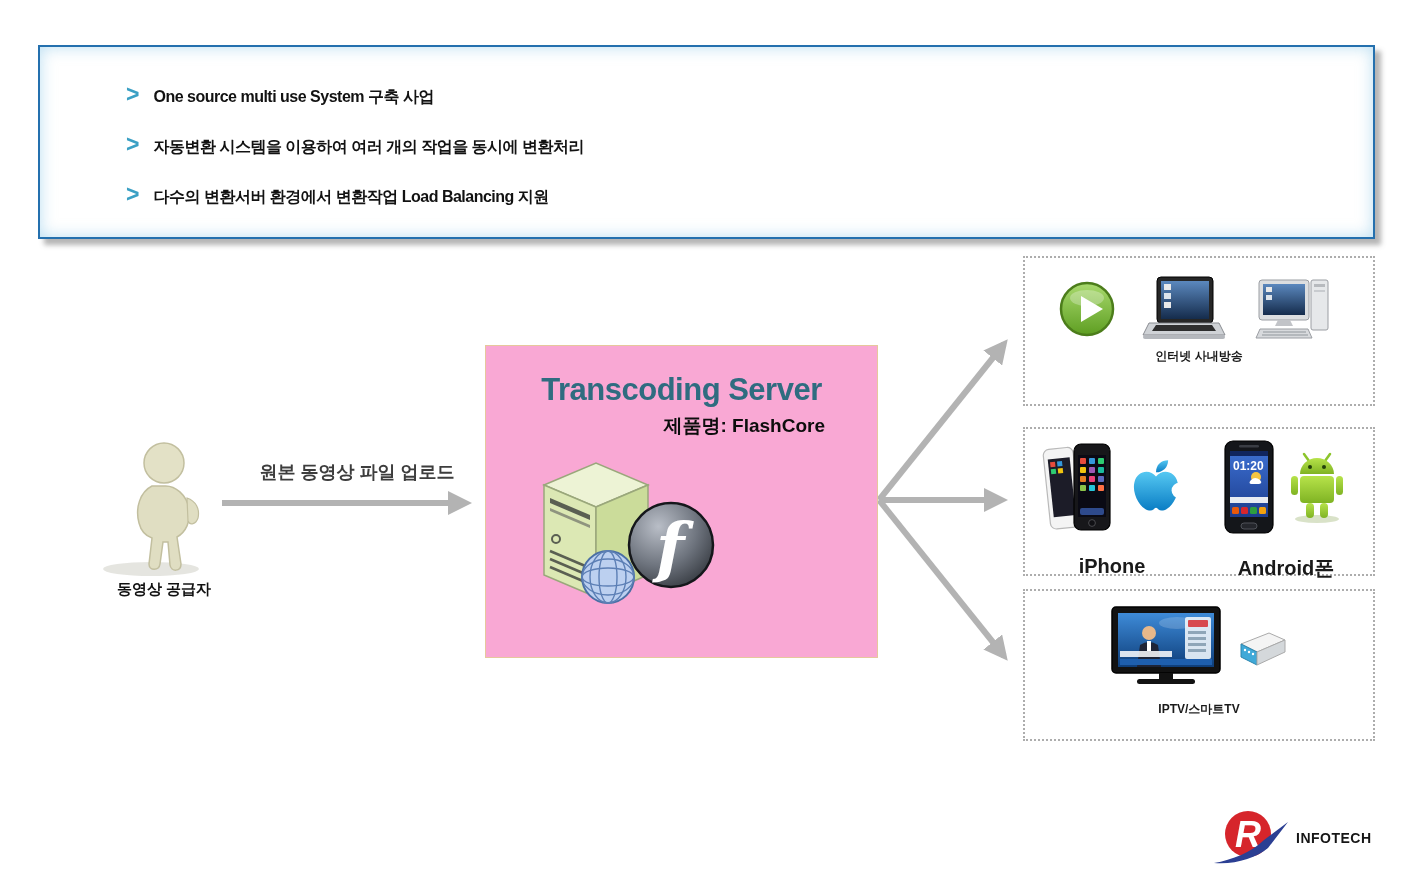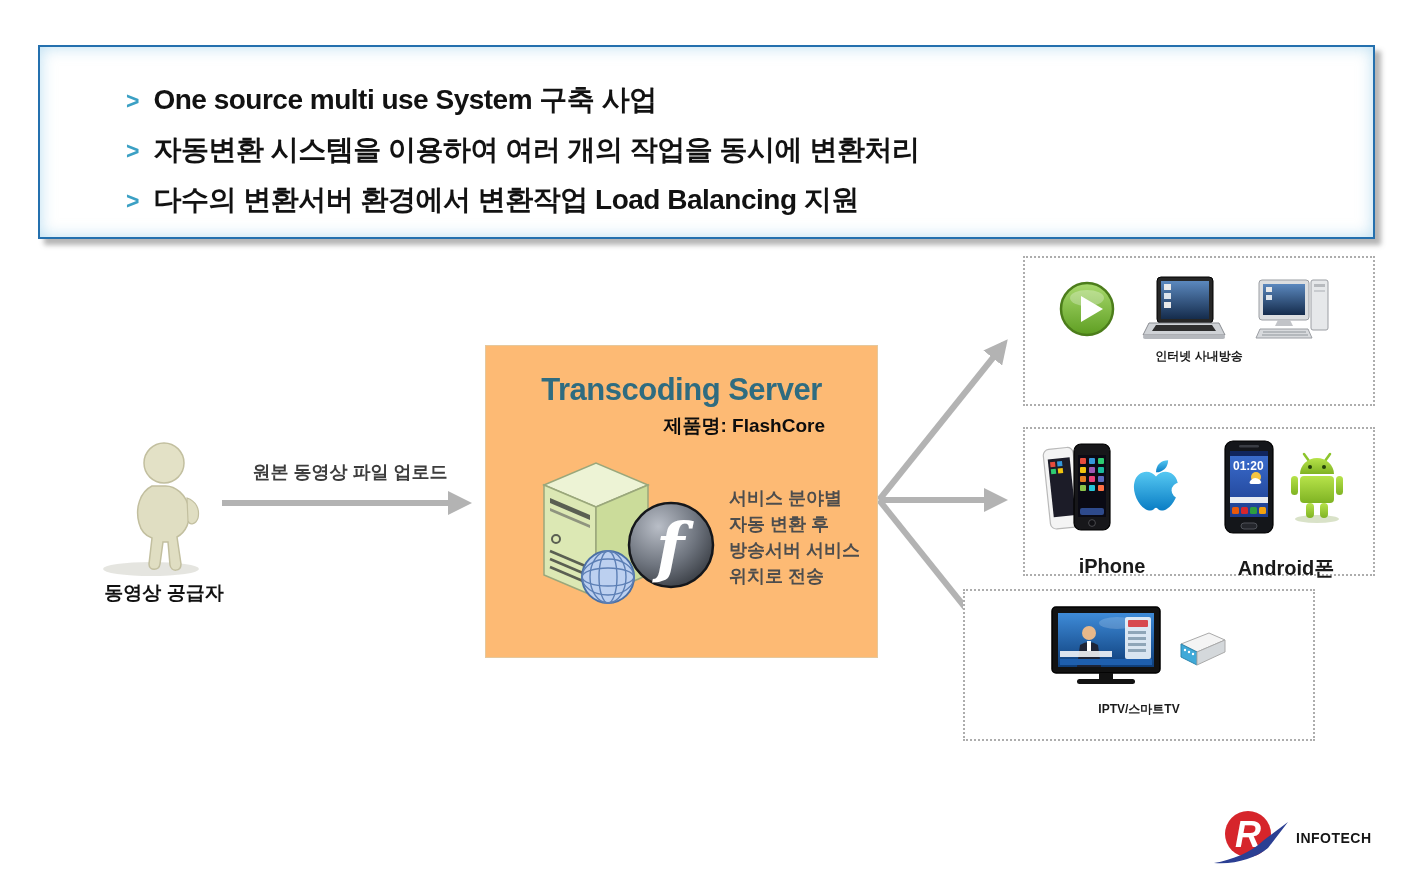--- a/index.html
+++ b/index.html
@@ -10,48 +10,48 @@
   }
   
   .top-box {
     position:absolute; left:38px; top:45px; width:1337px; height:194px;
     background:#ffffff; border:2px solid #2470AE;
     box-shadow: 6px 6px 5px rgba(90,90,90,.45), inset 0 0 16px rgba(130,195,230,.55);
     padding:34px 0 0 86px;
   }
   .bullet { display:flex; align-items:baseline; height:50px; }
   .bullet .marker { color:#3BA0C4; font-weight:bold; font-size:23px; margin-right:14px; }
-  .bullet .btext { color:#121212; font-weight:bold; font-size:28px; letter-spacing:-0.5px; }
+  .bullet .btext { color:#121212; font-weight:bold; font-size:16px; letter-spacing:-0.5px; }
 
   
   .arrows-layer { position:absolute; left:0; top:0; z-index:1; pointer-events:none; }
 
   
   .person-svg { position:absolute; left:95px; top:438px; z-index:2; }
   .person-label { position:absolute; left:86px; top:580px; width:156px; text-align:center;
-    font-size:19px; font-weight:bold; color:#111; z-index:2; }
-  .upload-label { position:absolute; left:243px; top:460px; width:214px; text-align:center;
+    font-size:15px; font-weight:bold; color:#111; z-index:2; }
+  .upload-label { position:absolute; left:250px; top:460px; width:214px; text-align:center;
     font-size:18px; font-weight:bold; color:#3D3D3D; z-index:2; }
 
   
   .server-box { position:absolute; left:485px; top:345px; width:393px; height:313px;
-    background:#fdba74; border:1px solid #E6C89C; z-index:2; }
+    background:#f9a8d4; border:1px solid #E6C89C; z-index:2; }
   .server-title { position:absolute; top:26px; left:0; width:100%; text-align:center;
     font-size:31px; font-weight:bold; color:#2F6C80; letter-spacing:-0.5px; }
   .server-subtitle { position:absolute; top:67px; right:52px; font-size:19px; font-weight:bold; color:#0D0D0D;margin-left:12px; }
   .server-art { position:absolute; left:30px; top:105px; }
   .server-desc { position:absolute; left:243px; top:139px; font-size:18px; font-weight:bold;
     color:#4D4D4D; line-height:26px; }
 
   
   .target-box { position:absolute; width:352px; background:#fff;
     border:2px dotted #ADADAD; z-index:2; }
   .box1 { left:1023px; top:256px; height:150px; }
   .box2 { left:1023px; top:427px; height:149px; }
-  .box3 { left:963px; top:589px; height:152px; }
+  .box3 { left:1023px; top:589px; height:152px; }
   .icons-row { display:flex; align-items:center; justify-content:center; gap:26px; margin-top:18px; }
   .target-label { text-align:center; font-size:12px; font-weight:bold; color:#1A1A1A; margin-top:6px; }
   .device-cols { display:flex; justify-content:center; gap:14px; margin-top:10px; }
   .device-group { width:160px; display:flex; flex-direction:column; align-items:center; }
   .device-icons { display:flex; align-items:center; justify-content:flex-start; height:96px;gap:12px; }
   .device-label { font-size:20px; font-weight:bold; color:#1A1A1A; margin-top:20px; }
   .box3 .icons-row { margin-top:14px; gap:8px; }
 
   
   .logo { position:absolute; left:1210px; top:808px; display:flex; align-items:center; gap:4px; z-index:2; }
@@ -126,26 +126,20 @@
         <ellipse cx="92" cy="126" rx="26" ry="9" fill="none" stroke="#5C7FB5" stroke-width="1.4"></ellipse>
         <ellipse cx="92" cy="126" rx="26" ry="18" fill="none" stroke="#5C7FB5" stroke-width="1.4"></ellipse>
         <ellipse cx="92" cy="126" rx="9" ry="26" fill="none" stroke="#5C7FB5" stroke-width="1.4"></ellipse>
         <ellipse cx="92" cy="126" rx="18" ry="26" fill="none" stroke="#5C7FB5" stroke-width="1.4"></ellipse>
       </g>
       <g>
         <circle cx="155" cy="94" r="42" fill="url(#flashGrad)" stroke="#15171B" stroke-width="2.5"></circle>
         <text x="140" y="119" font-size="66" font-weight="bold" font-style="italic" font-family="'DejaVu Serif','Liberation Serif',serif" fill="#FFFFFF">f</text>
       </g>
     </svg>
-    <div class="server-desc">
-      <div>서비스 분야별</div>
-      <div>자동 변환 후</div>
-      <div>방송서버 서비스</div>
-      <div>위치로 전송</div>
-    </div>
   </div>
 
   <div class="target-box box1">
     <div class="icons-row">
       <svg width="56" height="56" viewBox="0 0 56 56">
         <defs>
           <linearGradient id="playGrad" x1="0" y1="0" x2="0" y2="1">
             <stop offset="0%" stop-color="#A9DA6E"></stop>
               <stop offset="100%" stop-color="#5E9E22"></stop>
           </linearGradient>

